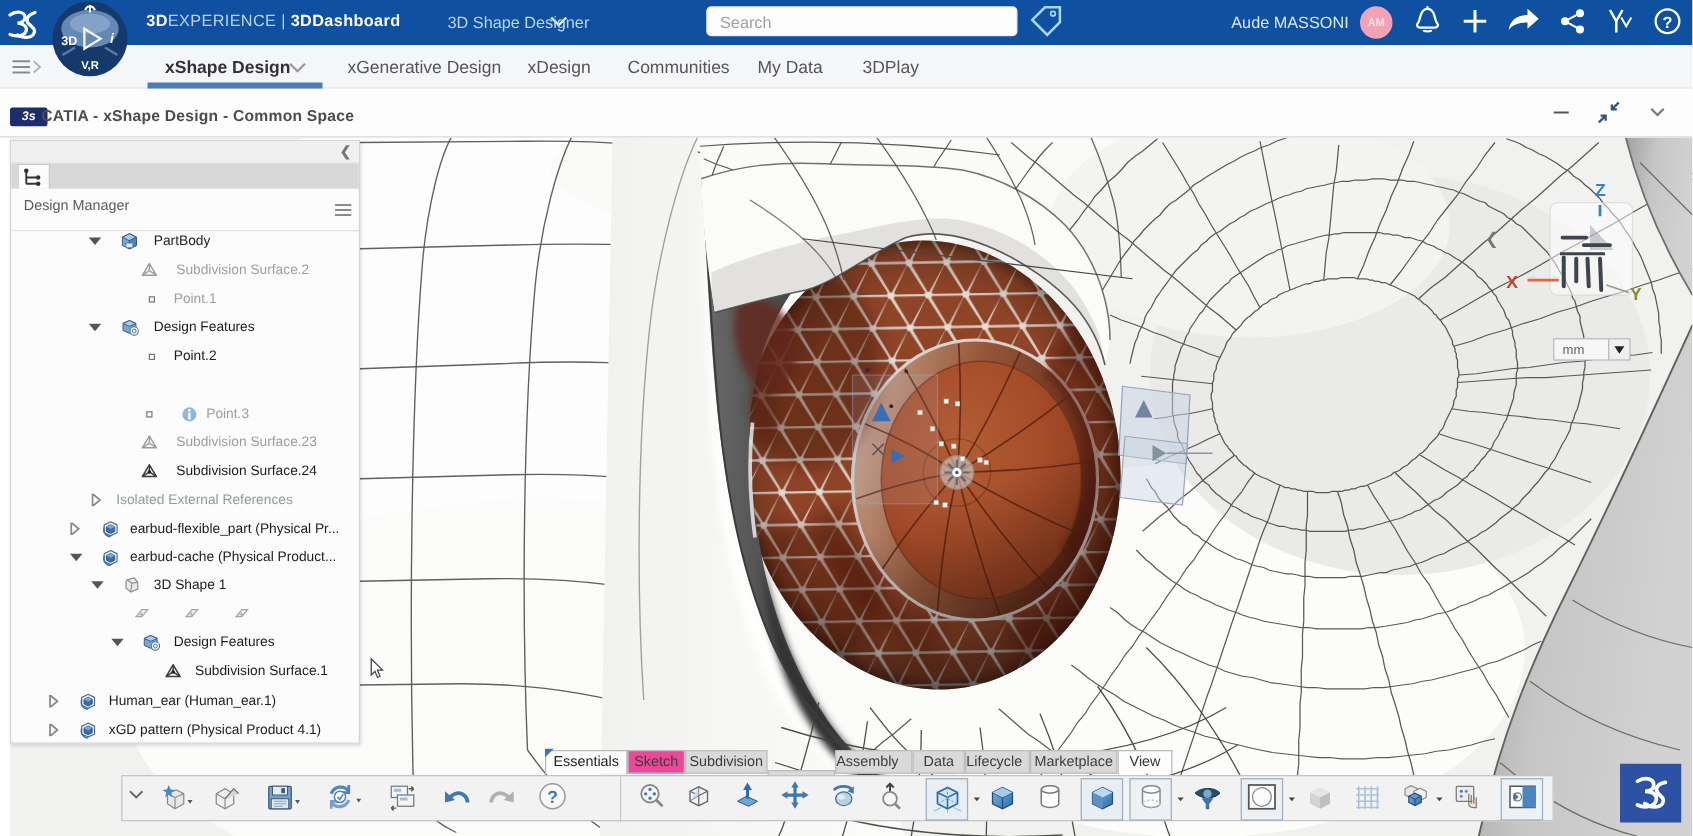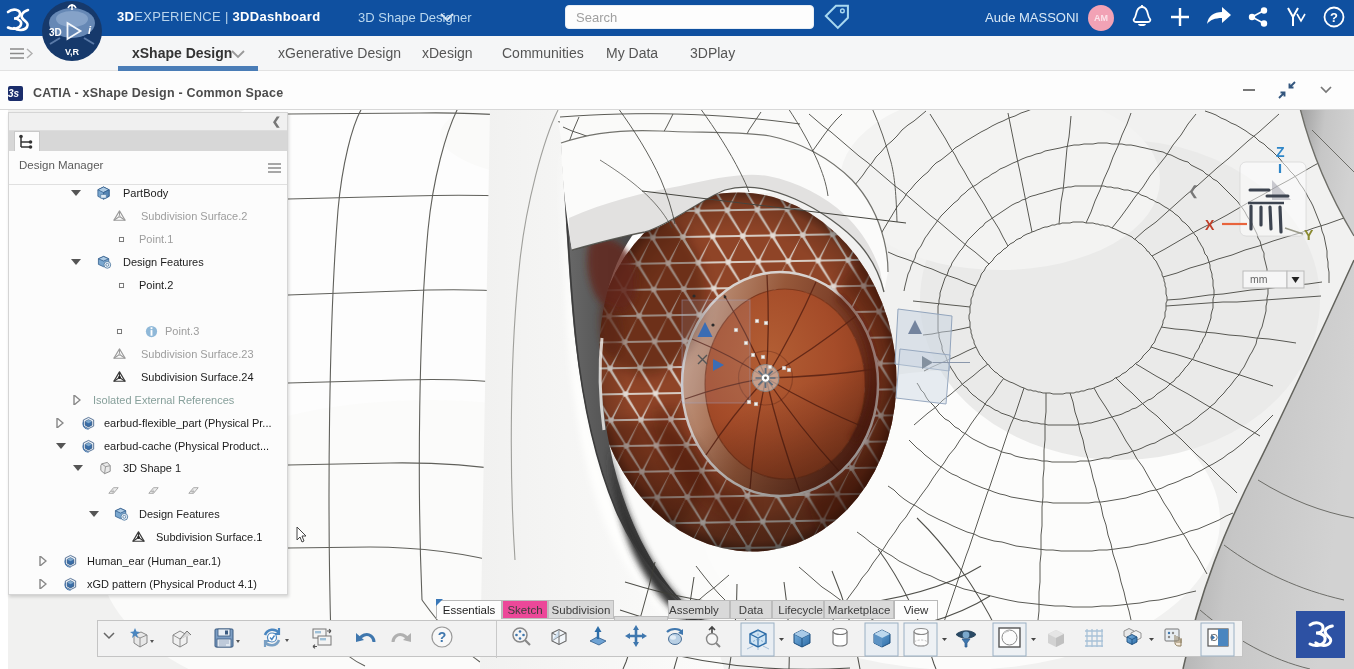--- a/index.html
+++ b/index.html
@@ -15,21 +15,21 @@
 #searchbox .ph { position:absolute; left:10px; top:4px; font-size:13px; color:#a0a0a0; }
 .uname { position:absolute; left:985px; top:10px; font-size:13px; color:#d8e8f6; }
 .avatar { position:absolute; left:1088px; top:5px; width:26px; height:26px; border-radius:50%; background:#f2a2b5; color:#fbe3ea; font-size:9px; font-weight:bold; text-align:center; line-height:26px; }
 
 #tabrow { position:absolute; left:0; top:36px; width:1354px; height:35px; background:#f5f6f7; border-bottom:1px solid #e2e2e2; }
 #tabrow .tab { position:absolute; top:9px; font-size:14px; color:#555; white-space:nowrap; }
 #tabrow .active { color:#333; font-weight:bold; }
 #underline { position:absolute; left:118px; top:30px; width:140px; height:5px; background:#4a7db7; }
 
 #catiabar { position:absolute; left:0; top:71px; width:1354px; height:39px; background:#fdfdfd; border-bottom:1px solid #d8d8d8; }
-#catiabar .cic { position:absolute; left:8px; top:15px; width:15px; height:15px; background:#1b2d6b; border-radius:2px; color:#fff; font-size:10px; line-height:15px; font-style:italic; font-weight:bold;}
+#catiabar .cic { position:absolute; left:8px; top:15px; width:30px; height:15px; background:#1b2d6b; border-radius:2px; color:#fff; font-size:10px; text-align:center; line-height:15px; font-style:italic; font-weight:bold;}
 #catiabar .ct { position:absolute; left:33px; top:15px; font-size:12.5px; font-weight:bold; color:#4c4c4c; letter-spacing:0.2px;}
 
 #vp { position:absolute; left:0; top:110px; width:1354px; height:559px; }
 
 #panel { position:absolute; left:8px; top:112px; width:280px; height:483px; background:#fcfcfc; border:1px solid #d5d5d5; box-shadow:1px 2px 3px rgba(0,0,0,0.15); }
 #panel .hdr { position:absolute; left:0; top:0; width:278px; height:18px; background:#f0f0f0; border-bottom:1px solid #ddd; }
 #panel .hdr .col { position:absolute; right:6px; top:2px; color:#777; font-size:11px; font-weight:bold;}
 #panel .tabs { position:absolute; left:0; top:18px; width:278px; height:20px; background:#d7d7d7; }
 #panel .tabs .t1 { position:absolute; left:5px; top:0px; width:26px; height:20px; background:#fcfcfc; border:1px solid #c9c9c9; border-bottom:none; }
 #panel .dm { position:absolute; left:10px; top:46px; font-size:11.5px; color:#5b5b5b; }
@@ -630,21 +630,21 @@
     </div>
   </div>
 
   <div id="tbtabs">
       <div class="ttab" style="position:absolute;top:0;height:19px;line-height:19px;text-align:center;left:-4px;width:66px;background:#fdfdfd;border:1px solid #b9b9b9;border-bottom:none;color:#222;">Essentials</div>
       <div class="ttab" style="position:absolute;top:0;height:19px;line-height:19px;text-align:center;left:62px;width:46px;background:#ec4899;border:1px solid #bdbdbd;color:#3c3c3c;">Sketch</div>
       <div class="ttab" style="position:absolute;top:0;height:19px;line-height:19px;text-align:center;left:108px;width:66px;background:#d9d9d9;border:1px solid #bdbdbd;color:#3c3c3c;">Subdivision</div>
       <div class="ttab" style="position:absolute;top:16px;height:19px;line-height:19px;text-align:center;left:174px;width:54px;background:#d9d9d9;border:1px solid #bdbdbd;color:#3c3c3c;">Features</div>
       <div class="ttab" style="position:absolute;top:0;height:19px;line-height:19px;left:228px;width:62px;background:#d9d9d9;border:1px solid #bdbdbd;color:#3c3c3c;">Assembly</div>
       <div class="ttab" style="position:absolute;top:0;height:19px;line-height:19px;text-align:center;left:290px;width:42px;background:#d9d9d9;border:1px solid #bdbdbd;color:#3c3c3c;">Data</div>
-      <div class="ttab" style="position:absolute;top:0;height:19px;line-height:19px;text-align:right;left:332px;width:52px;background:#d9d9d9;border:1px solid #bdbdbd;color:#3c3c3c;">Lifecycle</div>
+      <div class="ttab" style="position:absolute;top:0;height:19px;line-height:19px;text-align:left;left:332px;width:52px;background:#d9d9d9;border:1px solid #bdbdbd;color:#3c3c3c;">Lifecycle</div>
       <div class="ttab" style="position:absolute;top:0;height:19px;line-height:19px;text-align:center;left:384px;width:70px;background:#d9d9d9;border:1px solid #bdbdbd;color:#3c3c3c;">Marketplace</div>
       <div class="ttab" style="position:absolute;top:0;height:19px;line-height:19px;text-align:center;left:454px;width:44px;background:#fdfdfd;border:1px solid #b9b9b9;border-bottom:none;color:#333;">View</div>
       <div style="position:absolute;left:-4px;top:-1px;width:0;height:0;border-right:7px solid transparent;border-top:7px solid #3a78b8"></div>
     </div>
   <div id="toolbar">
       <svg width="1146" height="37" style="position:absolute;left:0;top:0">
 <defs>
 <linearGradient id="bcube" x1="0" y1="0" x2="1" y2="1">
  <stop offset="0" stop-color="#7db4e0"></stop>
             <stop offset="1" stop-color="#2d6da8"></stop>

